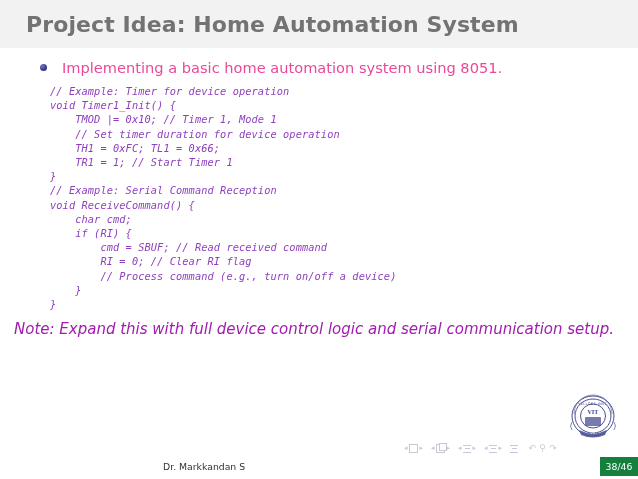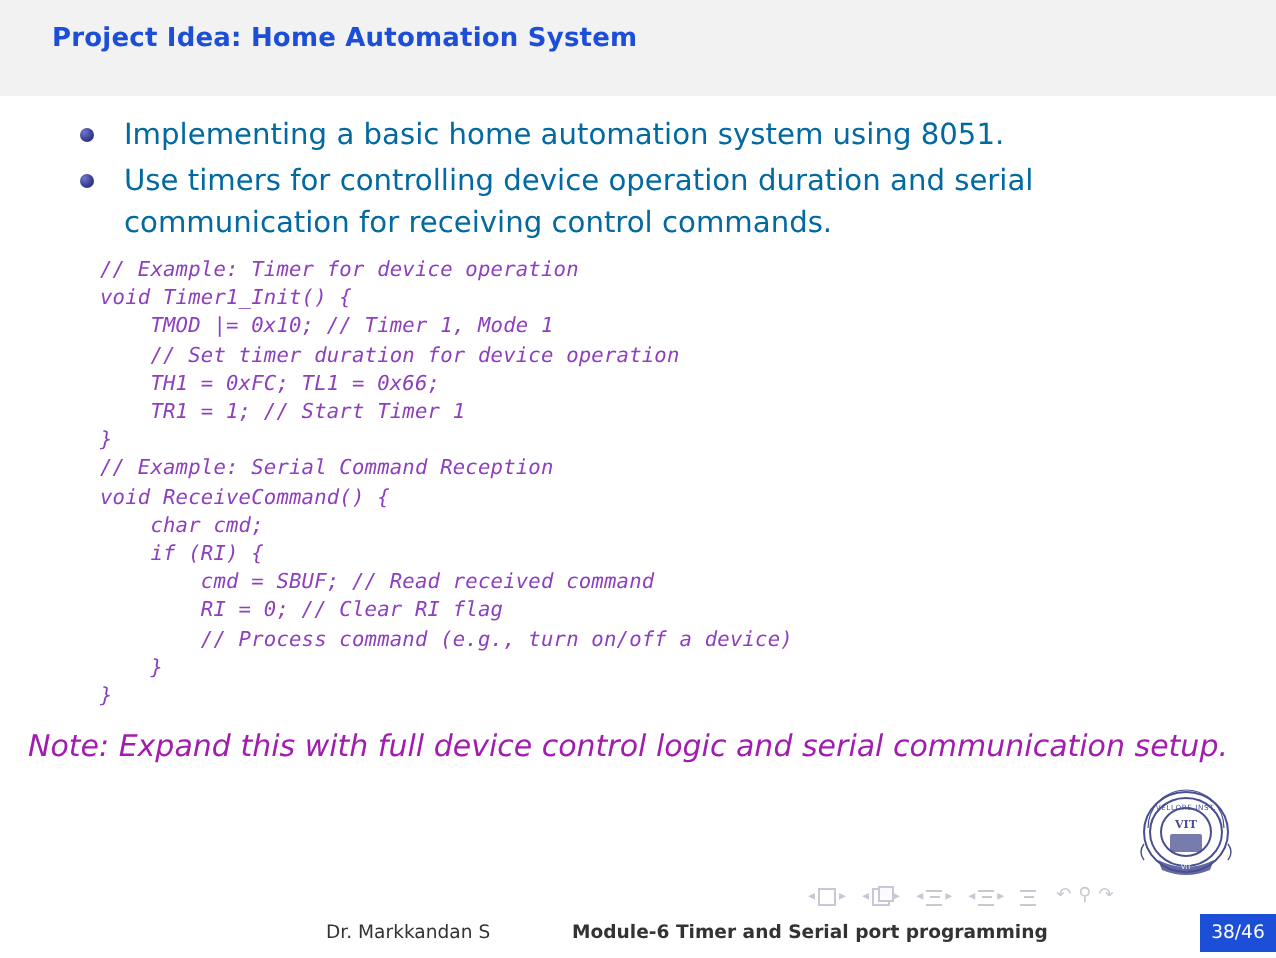--- a/index.html
+++ b/index.html
@@ -22,23 +22,23 @@
     top: 0;
     width: 638px;
     height: 48px;
     background: #f2f2f2;
   }
   .slide-title {
     position: absolute;
     left: 26px;
     top: 12px;
     font-family: "DejaVu Sans", sans-serif;
-    font-size: 13px;
+    font-size: 22px;
     font-weight: bold;
-    color: #1d4ed8;
+    color: #737373;
     letter-spacing: 0.1px;
     white-space: nowrap;
   }
 
   
   .slide-body {
     position: absolute;
     left: 0;
     top: 48px;
     width: 638px;
@@ -47,21 +47,21 @@
     margin: 0;
     padding: 0;
     list-style: none;
   }
   .bullet-item {
     position: relative;
     padding-left: 22px;
     margin: 0 0 2px 0;
     font-size: 14.6px;
     line-height: 21px;
-    color: #0369a1;
+    color: #ec4899;
     font-family: "DejaVu Sans", sans-serif;
   }
   .bullet-list {
     margin-left: 40px;
     margin-top: 9px;
     width: 510px;
   }
   .bullet-dot {
     position: absolute;
     left: 0;
@@ -199,45 +199,41 @@
     top: 6px;
     font-weight: bold;
     white-space: nowrap;
   }
   .footer-pagebox {
     position: absolute;
     left: 600px;
     top: 2px;
     width: 38px;
     height: 19px;
-    background: #1d4ed8;
+    background: #15803d;
     color: #ffffff;
     display: flex;
     align-items: center;
     justify-content: center;
     font-size: 9.3px;
   }
 </style>
 </head>
 <body>
 
 <div class="slide-header">
   <div class="slide-title">Project Idea: Home Automation System</div>
 </div>
 
 <div class="slide-body">
 
   <ul class="bullet-list">
     <li class="bullet-item">
       <span class="bullet-dot"></span>
       <span class="bullet-text">Implementing a basic home automation system using 8051.</span>
-    </li>
-    <li class="bullet-item">
-      <span class="bullet-dot"></span>
-      <span class="bullet-text">Use timers for controlling device operation duration and serial communication for receiving control commands.</span>
     </li>
   </ul>
 
   <pre class="code-block">// Example: Timer for device operation
 void Timer1_Init() {
     TMOD |= 0x10; // Timer 1, Mode 1
     // Set timer duration for device operation
     TH1 = 0xFC; TL1 = 0x66;
     TR1 = 1; // Start Timer 1
 }
@@ -315,15 +311,14 @@
   </div>
   <div class="nav-group">
     <span class="nav-magnifier">↶</span>
     <span class="nav-magnifier">⚲</span>
     <span class="nav-magnifier">↷</span>
   </div>
 </div>
 
 <div class="slide-footer">
   <span class="footer-author">Dr. Markkandan S</span>
-  <span class="footer-section">Module-6  Timer and Serial port programming</span>
   <span class="footer-pagebox">38/46</span>
 </div>
 
 </body></html>

